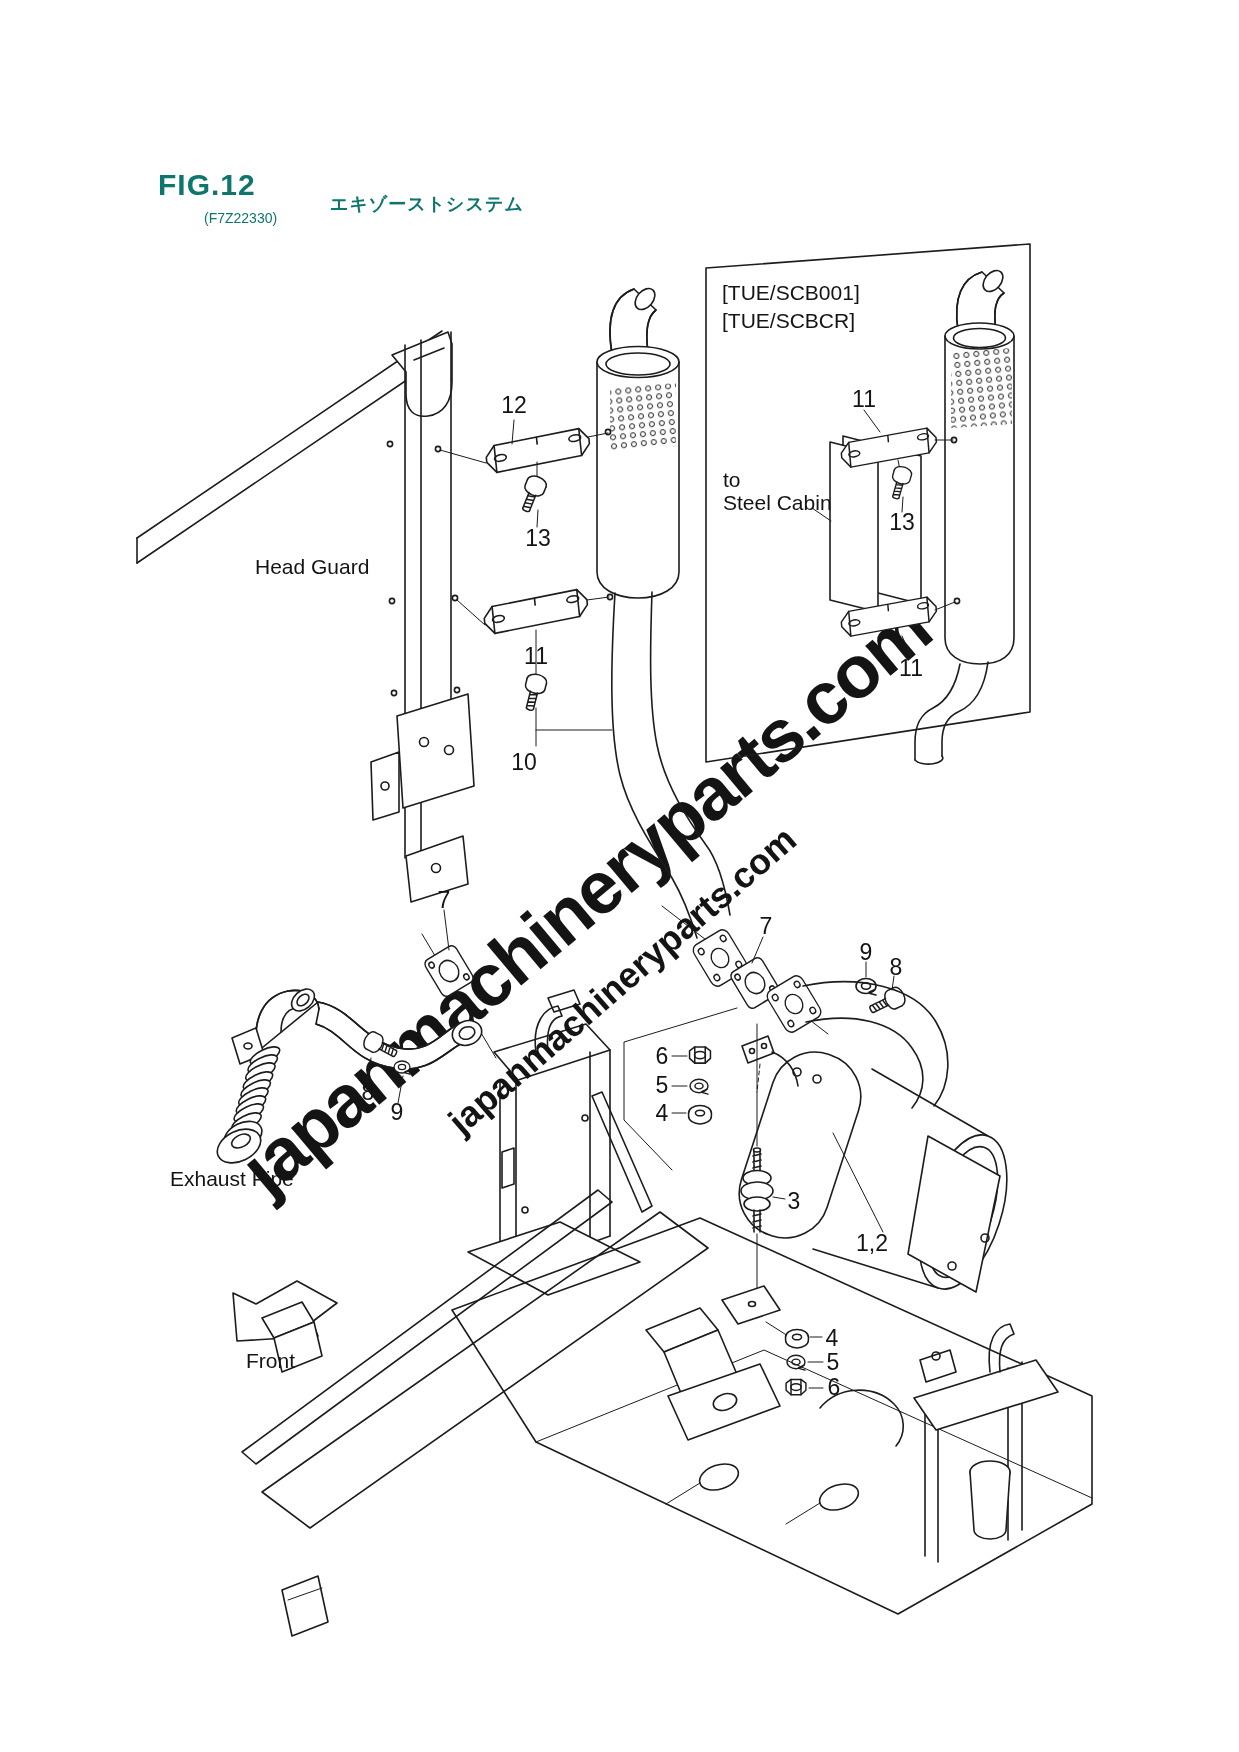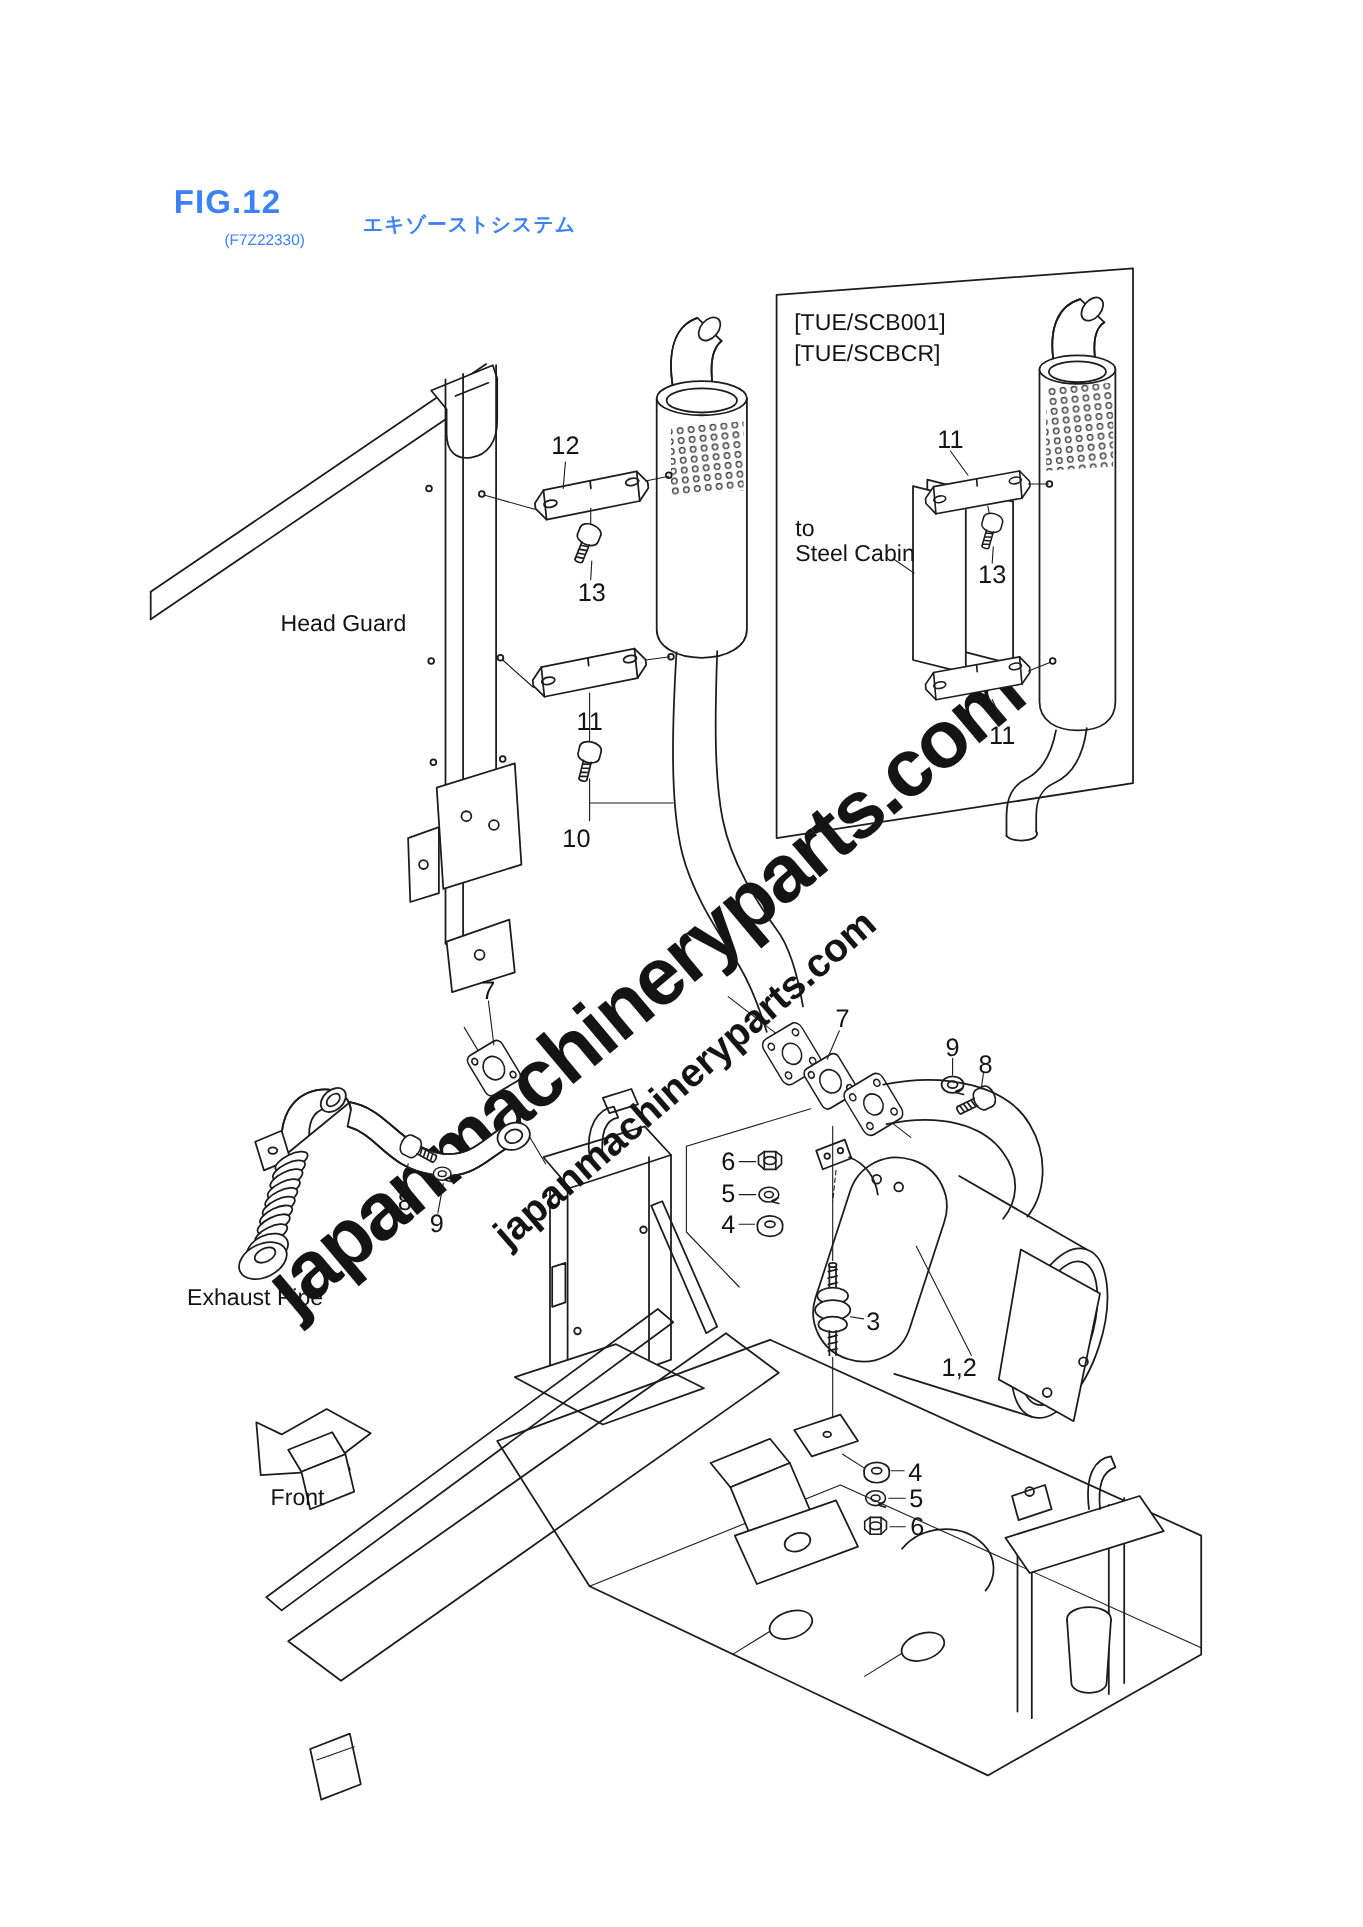--- a/index.html
+++ b/index.html
@@ -1,17 +1,17 @@
 <!DOCTYPE html>
 <html><head>
 <meta charset="utf-8">
 <style>
   html,body { margin:0; padding:0; background:#fff; }
   .page { position:relative; width:1239px; height:1752px; background:#fff; overflow:hidden;
-          font-family:"Liberation Sans", sans-serif; color:#3b82f6; }
+          font-family:"Liberation Sans", sans-serif; color:#0f766e; }
   .hdr { position:absolute; white-space:nowrap; }
   .fig-no   { left:158px; top:168px; font-size:30px; font-weight:bold; letter-spacing:1px; }
   .fig-title{ left:330px; top:164px; font-size:30px; font-weight:bold; letter-spacing:1px; }
   .fig-code { left:188px; top:210px; font-size:14px;margin-left:16px; }
   .fig-jp   { left:330px; top:192px; font-size:18px; font-weight:bold;
               font-family:"DejaVu Sans", sans-serif; letter-spacing:1px; }
   svg.canvas { position:absolute; left:0; top:0; }
   .ln  { stroke:#1c1c1c; stroke-width:1.6; fill:none; stroke-linecap:round; stroke-linejoin:round; }
   .thin{ stroke-width:1; }
   .wf  { fill:#ffffff; }

